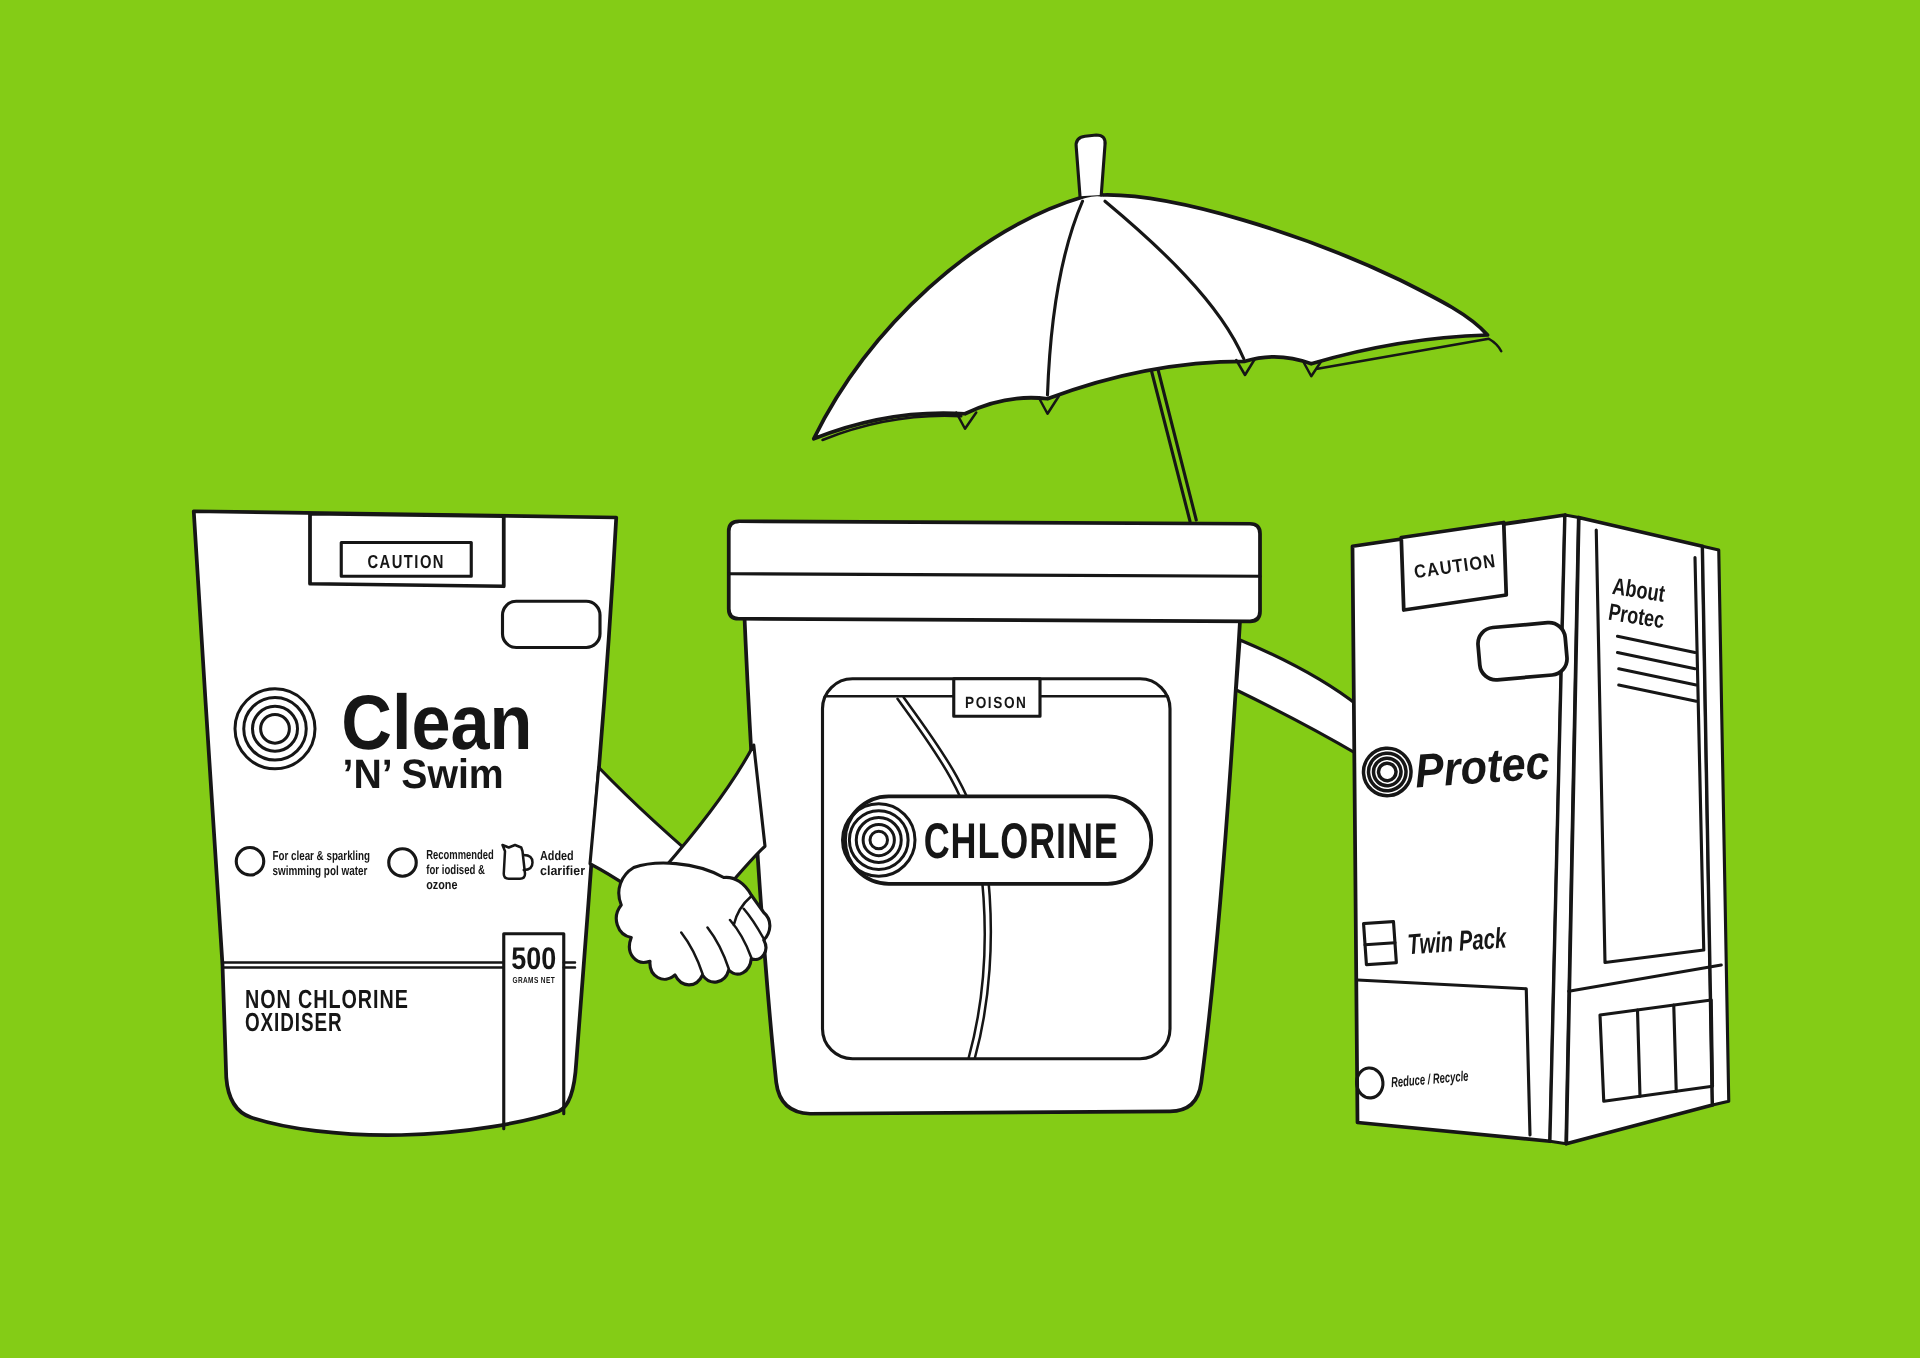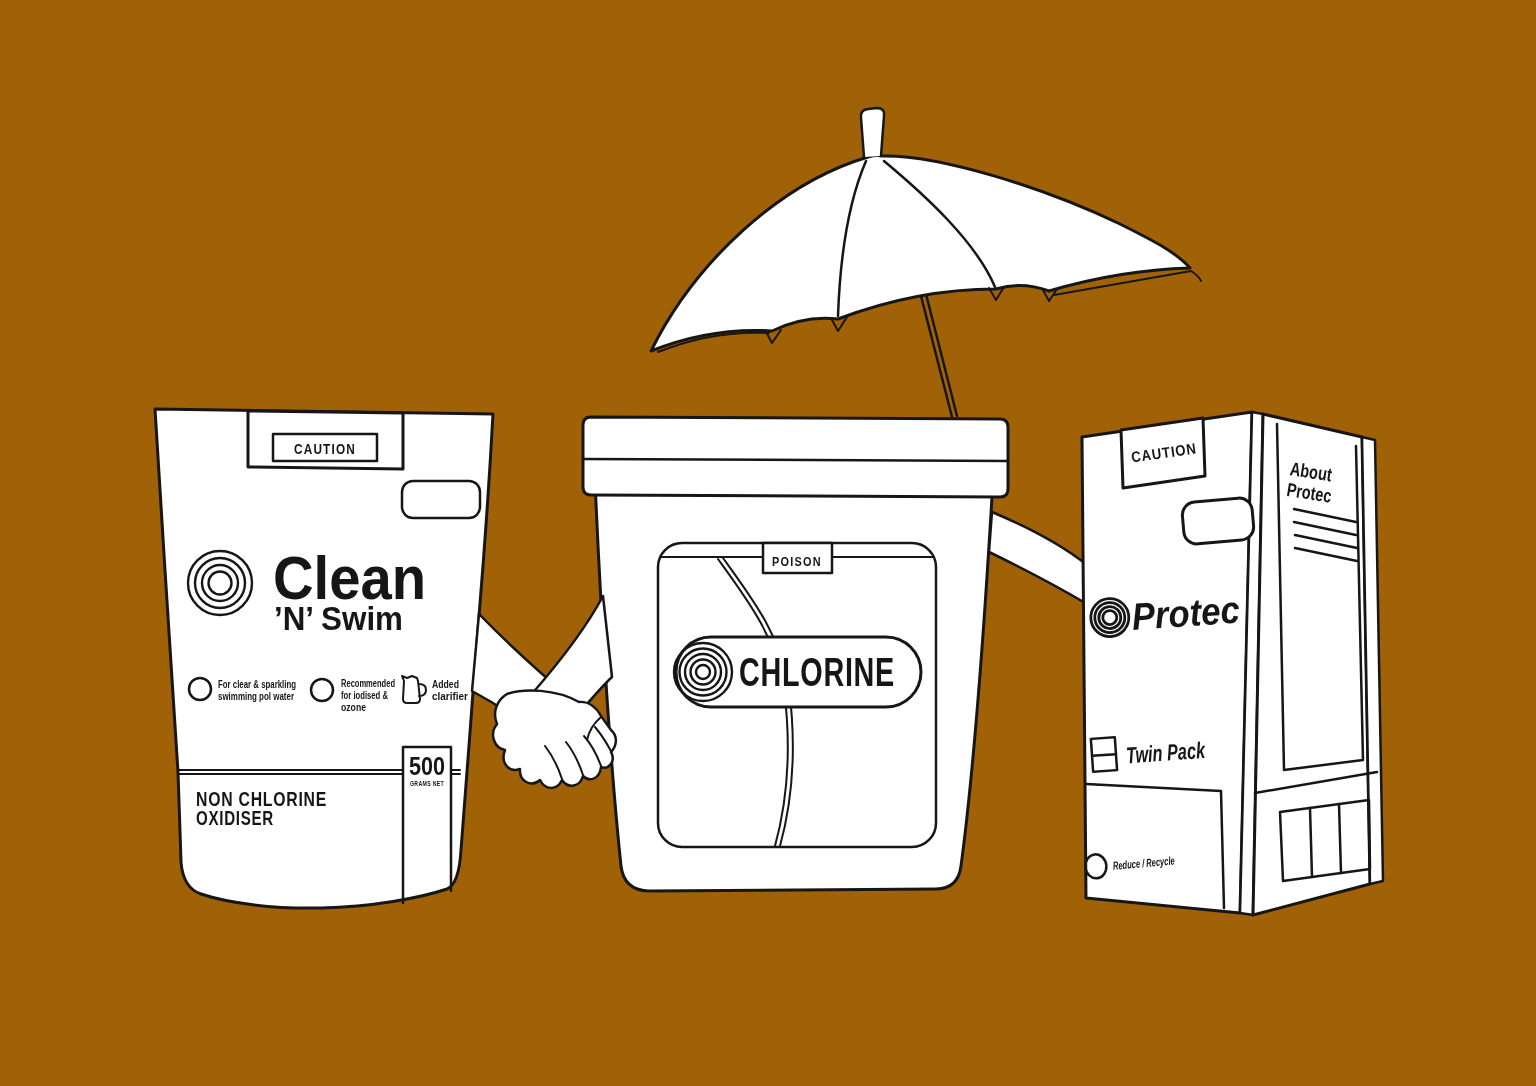--- a/index.html
+++ b/index.html
@@ -1,20 +1,20 @@
 <!DOCTYPE html>
 <html><head>
 <meta charset="utf-8">
 <title>Pool Care Products Illustration</title>
 <style>
   html,body { margin:0; padding:0; background:#ffffff; }
   .stage {
     position:relative;
     width:1536px; height:1086px;
-    background:#a16207;
+    background:#84cc16;
     overflow:hidden;
     font-family:"Liberation Sans", sans-serif;
   }
   svg { position:absolute; top:0; left:0; }
   
   .outline { fill:#ffffff; stroke:#161616; stroke-width:3; stroke-linejoin:round; stroke-linecap:round; }
   .outline25 { fill:#ffffff; stroke:#161616; stroke-width:2.5; stroke-linejoin:round; stroke-linecap:round; }
   .line { fill:none; stroke:#161616; stroke-width:2.5; stroke-linejoin:round; stroke-linecap:round; }
   .line2 { fill:none; stroke:#161616; stroke-width:2; stroke-linejoin:round; stroke-linecap:round; }
   .ring { fill:none; stroke:#161616; stroke-width:2.4; }

